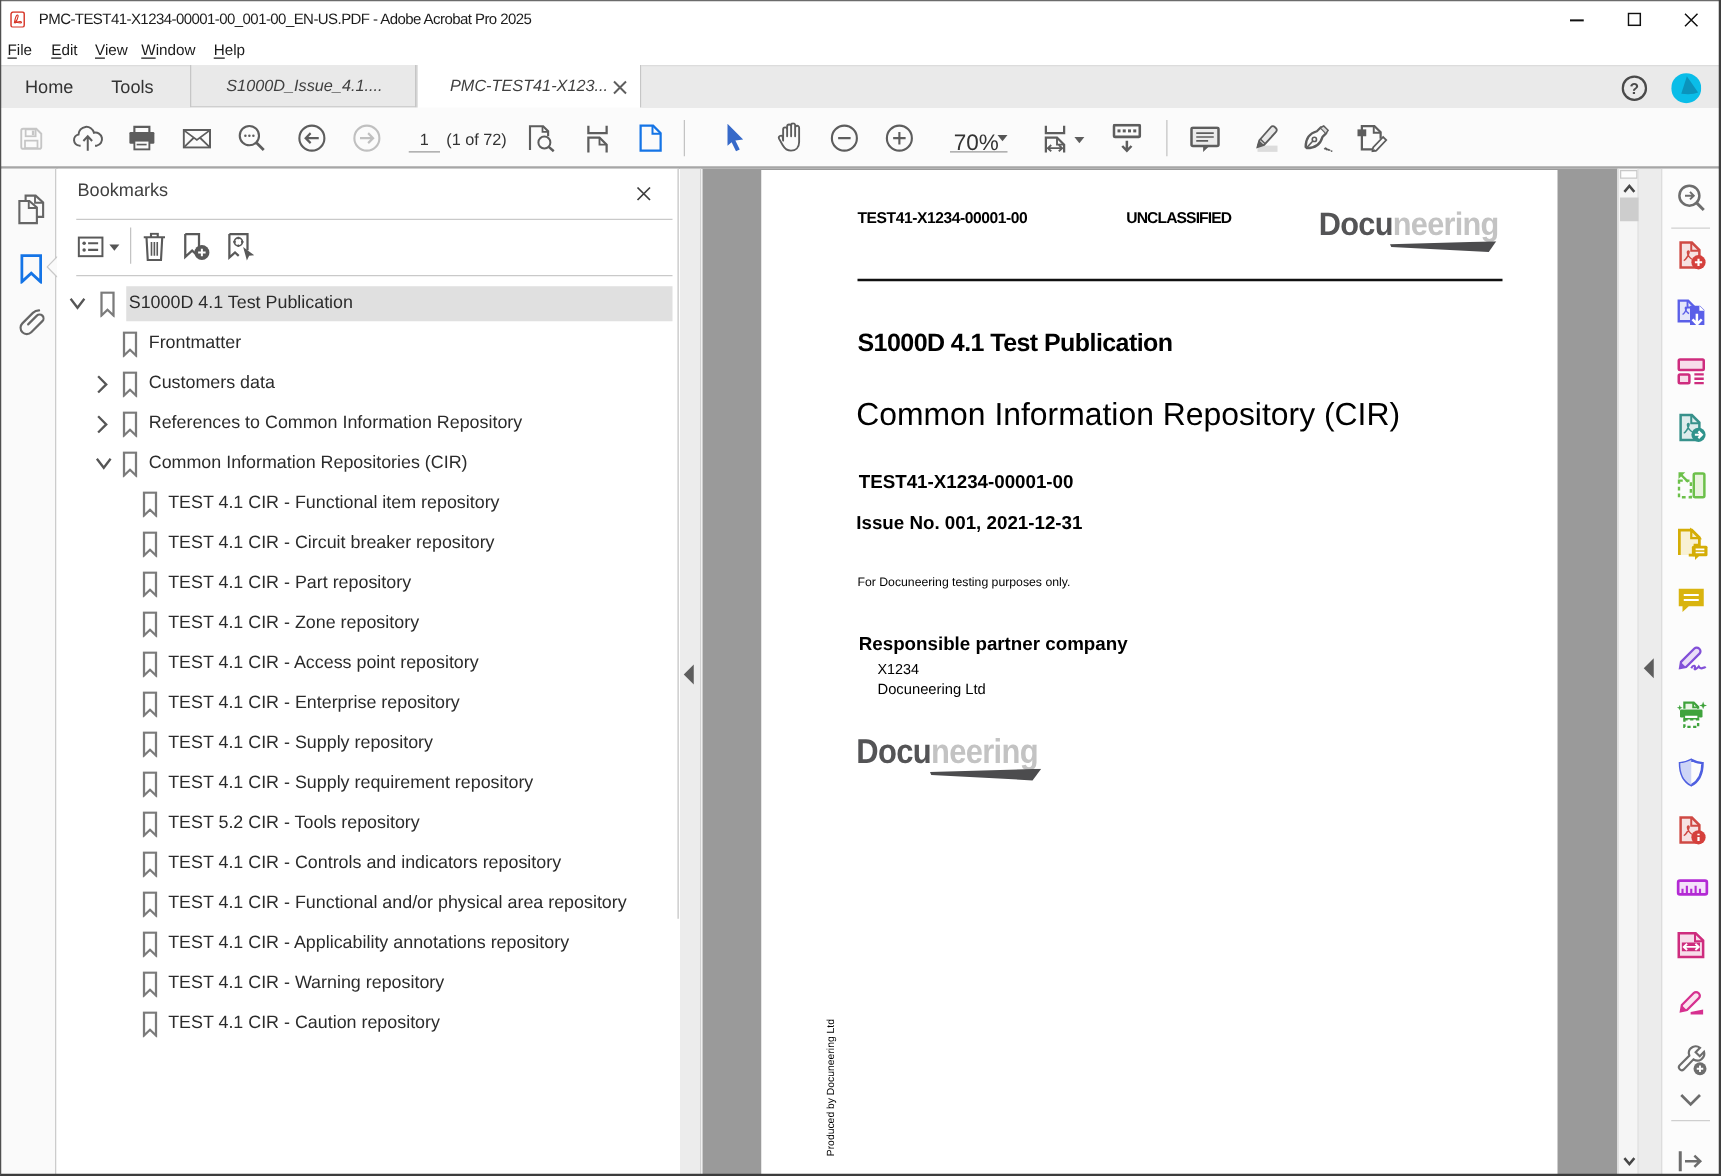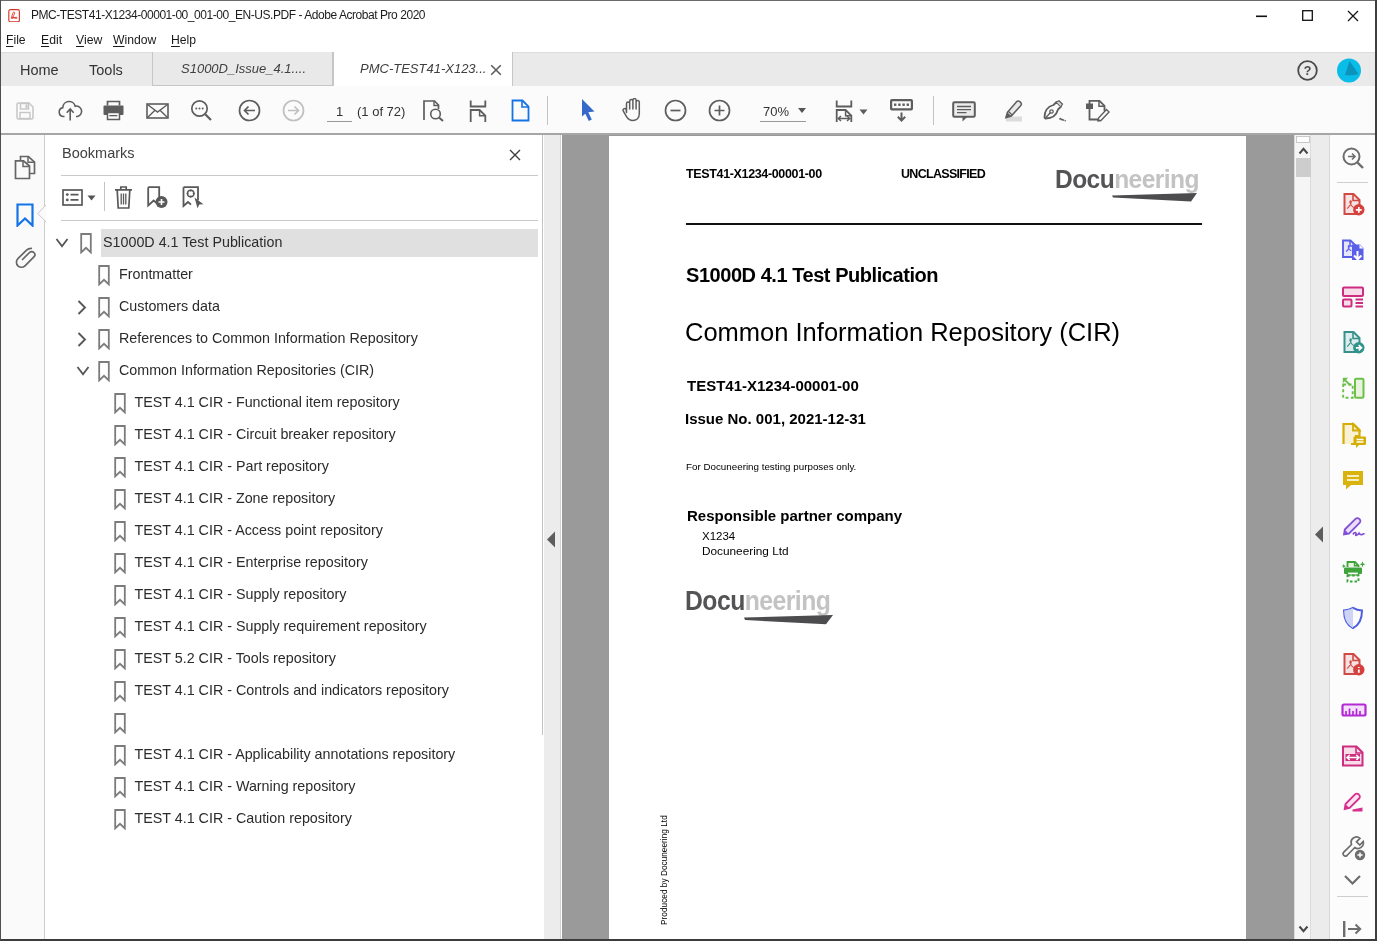--- a/index.html
+++ b/index.html
@@ -40,21 +40,21 @@
 .pgtxt { position:absolute; white-space:nowrap; color:#000; }
 </style>
 </head>
 <body>
 
 <div class="abs" id="titlebar">
   <svg class="abs" style="left:8px;top:7.5px" width="13" height="13.5" viewBox="0 0 16 16">
       <rect x="1" y="0.5" width="13" height="15" rx="2" fill="#fff" stroke="#d63426" stroke-width="1.4"></rect>
       <path d="M4.2 11.5 C4.6 9.2 5.6 5.2 6.4 4.0 C7.2 2.9 8.2 3.3 8.0 4.6 C7.8 6.4 6.4 9.4 4.8 11.3 C6.3 10.4 8.6 9.8 10.3 9.9 C11.8 10.0 11.6 11.3 10.2 11.2 C8.7 11.1 6.5 10.6 5.2 9.6" fill="none" stroke="#d63426" stroke-width="1.1"></path>
     </svg>
-  <span class="title">PMC-TEST41-X1234-00001-00_001-00_EN-US.PDF - Adobe Acrobat Pro 2020</span>
+  <span class="title">PMC-TEST41-X1234-00001-00_001-00_EN-US.PDF - Adobe Acrobat Pro 2025</span>
   <svg class="abs" style="left:1256px;top:14px" width="12" height="3" viewBox="0 0 12 3">
       <rect width="11" height="1.6" y="0.5" fill="#111"></rect>
     </svg>
   <svg class="abs" style="left:1302px;top:9px" width="11" height="11" viewBox="0 0 11 11">
       <rect x="0.7" y="0.7" width="9.6" height="9.6" fill="none" stroke="#111" stroke-width="1.3"></rect>
     </svg>
   <svg class="abs" style="left:1347px;top:9px" width="12" height="12" viewBox="0 0 12 12">
       <path d="M1 1 L11 11 M11 1 L1 11" stroke="#111" stroke-width="1.2"></path>
     </svg>
 </div>
@@ -167,21 +167,21 @@
   <svg class="abs" style="left:664px;top:13px" width="23" height="23" viewBox="0 0 23 23">
       <circle cx="11.5" cy="11.5" r="10" fill="none" stroke="#5d5d5d" stroke-width="1.7"></circle>
       <line x1="6.5" y1="11.5" x2="16.5" y2="11.5" stroke="#5d5d5d" stroke-width="1.7"></line>
     </svg>
 
   <svg class="abs" style="left:708px;top:13px" width="23" height="23" viewBox="0 0 23 23">
       <circle cx="11.5" cy="11.5" r="10" fill="none" stroke="#5d5d5d" stroke-width="1.7"></circle>
       <path d="M6.5 11.5 H16.5 M11.5 6.5 V16.5" stroke="#5d5d5d" stroke-width="1.7"></path>
     </svg>
 
-  <span class="abs" style="left:763px;top:17.5px;font-size:13px;color:#333">70%</span>
+  <span class="abs" style="left:763px;top:17.5px;font-size:18px;color:#333">70%</span>
   <svg class="abs" style="left:797px;top:21px" width="10" height="7" viewBox="0 0 10 7">
       <polygon points="1,1 9,1 5,6" fill="#555"></polygon>
     </svg>
   <div class="abs" style="left:760px;top:35px;width:46px;height:1px;background:#9a9a9a"></div>
 
   <svg class="abs" style="left:835px;top:13px" width="18" height="24" viewBox="0 0 18 24">
       <path d="M1.7 1.5 V7.5 H16.3 V1.5" fill="none" stroke="#5d5d5d" stroke-width="1.8"></path>
       <path d="M1.7 23 V11 H10.6 L16.3 16.7 V23" fill="none" stroke="#5d5d5d" stroke-width="1.8"></path>
       <path d="M10.6 11 V16.7 H16.3" fill="none" stroke="#5d5d5d" stroke-width="1.5"></path>
       <path d="M3.5 19.5 H14 M6 17 L3.2 19.5 L6 22 M12 17 L14.8 19.5 L12 22" fill="none" stroke="#5d5d5d" stroke-width="1.4"></path>
@@ -388,20 +388,21 @@
       <div class="bmrow" style="top:540px">
         <svg class="abs" style="left:67px;top:5.5px" width="14" height="21" viewBox="0 0 14 21">
           <path d="M2.2 1 h9.6 v18.4 l-4.8 -4.6 l-4.8 4.6 z" fill="none" stroke="#7b7b7b" stroke-width="1.8"></path>
         </svg>
         <span class="txt" style="left:88.5px">TEST 4.1 CIR - Controls and indicators repository</span>
       </div>
       <div class="bmrow" style="top:572px">
         <svg class="abs" style="left:67px;top:5.5px" width="14" height="21" viewBox="0 0 14 21">
           <path d="M2.2 1 h9.6 v18.4 l-4.8 -4.6 l-4.8 4.6 z" fill="none" stroke="#7b7b7b" stroke-width="1.8"></path>
         </svg>
+        <span class="txt" style="left:88.5px">TEST 4.1 CIR - Functional and/or physical area repository</span>
       </div>
       <div class="bmrow" style="top:604px">
         <svg class="abs" style="left:67px;top:5.5px" width="14" height="21" viewBox="0 0 14 21">
           <path d="M2.2 1 h9.6 v18.4 l-4.8 -4.6 l-4.8 4.6 z" fill="none" stroke="#7b7b7b" stroke-width="1.8"></path>
         </svg>
         <span class="txt" style="left:88.5px">TEST 4.1 CIR - Applicability annotations repository</span>
       </div>
       <div class="bmrow" style="top:636px">
         <svg class="abs" style="left:67px;top:5.5px" width="14" height="21" viewBox="0 0 14 21">
           <path d="M2.2 1 h9.6 v18.4 l-4.8 -4.6 l-4.8 4.6 z" fill="none" stroke="#7b7b7b" stroke-width="1.8"></path>

